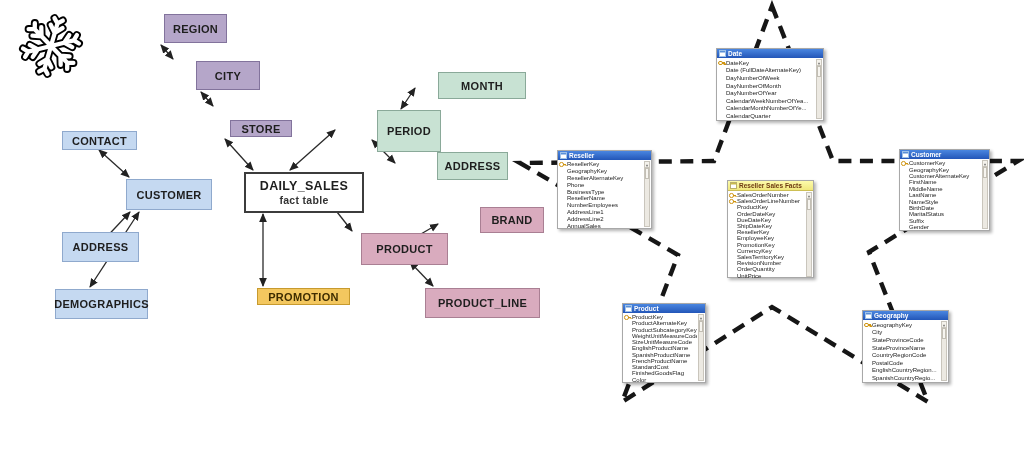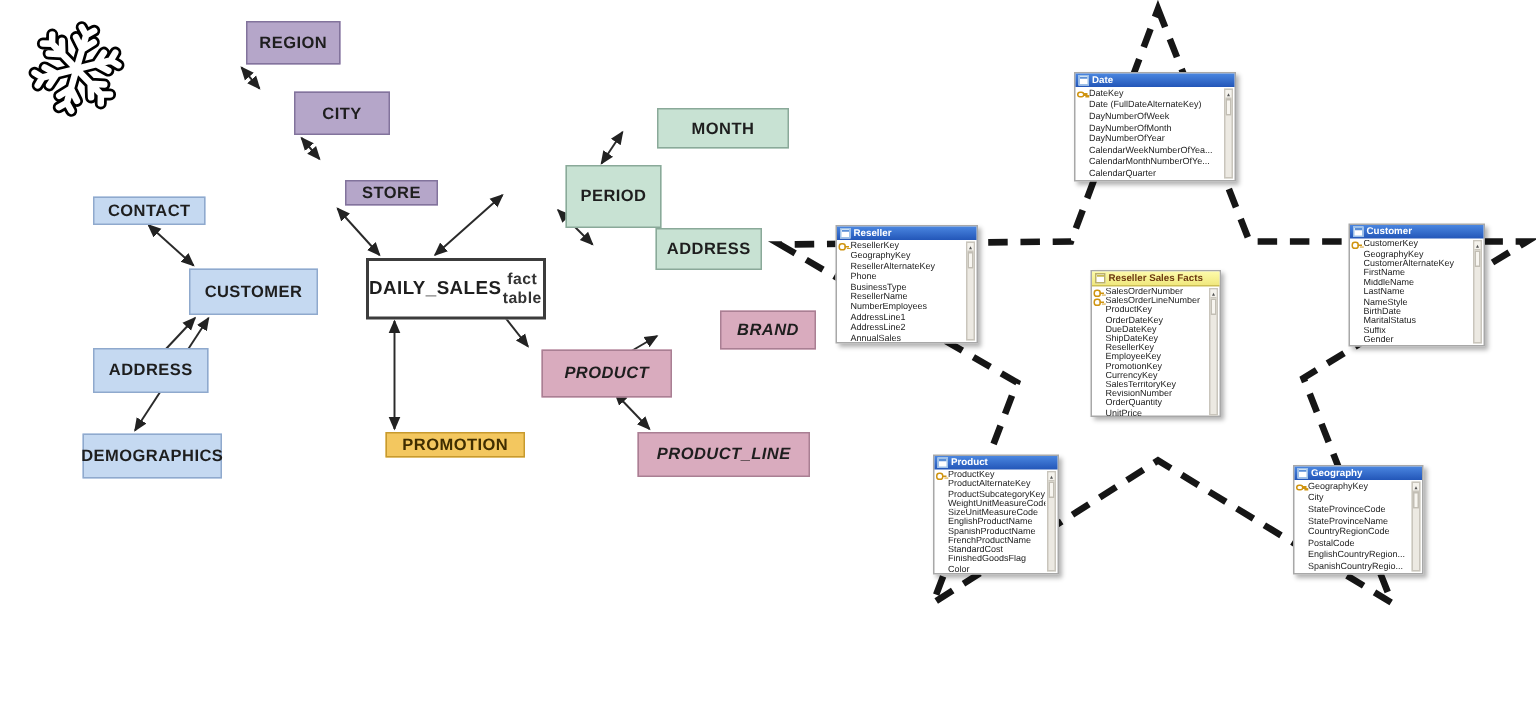--- a/index.html
+++ b/index.html
@@ -13,24 +13,24 @@
   
   .node{
     position:absolute;z-index:2;box-sizing:border-box;
     display:flex;align-items:center;justify-content:center;
     font-size:11px;font-weight:bold;color:#1e1e1e;letter-spacing:.3px;
     border:1.5px solid #888;text-align:center;margin-left:40px;
   }
   .node.purple{background:var(--dim-purple);border-color:var(--dim-purple-bd);}
   .node.green {background:var(--dim-green); border-color:var(--dim-green-bd);}
   .node.blue  {background:var(--dim-blue);  border-color:var(--dim-blue-bd);}
-  .node.pink  {background:var(--dim-pink);  border-color:var(--dim-pink-bd);font-style:italic;}
+  .node.pink  {background:var(--dim-pink);  border-color:var(--dim-pink-bd);}
   .node.yellow{background:var(--dim-yellow);border-color:var(--dim-yellow-bd);color:#3f2d00;}
   .node.fact{
-    background:#ffffff;border:2px solid #3c3c3c;flex-direction:row;line-height:1.15;
+    background:#ffffff;border:2px solid #3c3c3c;flex-direction:column;line-height:1.15;
   }
   .node.fact .sub{font-weight:bold;font-size:10.5px;color:#333;}
   .node.fact .ttl{font-size:12.5px;}
   #snowflake-icon{position:absolute;left:14px;top:6px;z-index:2;}
 
   
   .twin{
     position:absolute;z-index:2;box-sizing:border-box;background:#fff;
     border:1px solid #a8a8a8;box-shadow:2px 2px 3px rgba(0,0,0,.30);
   }

